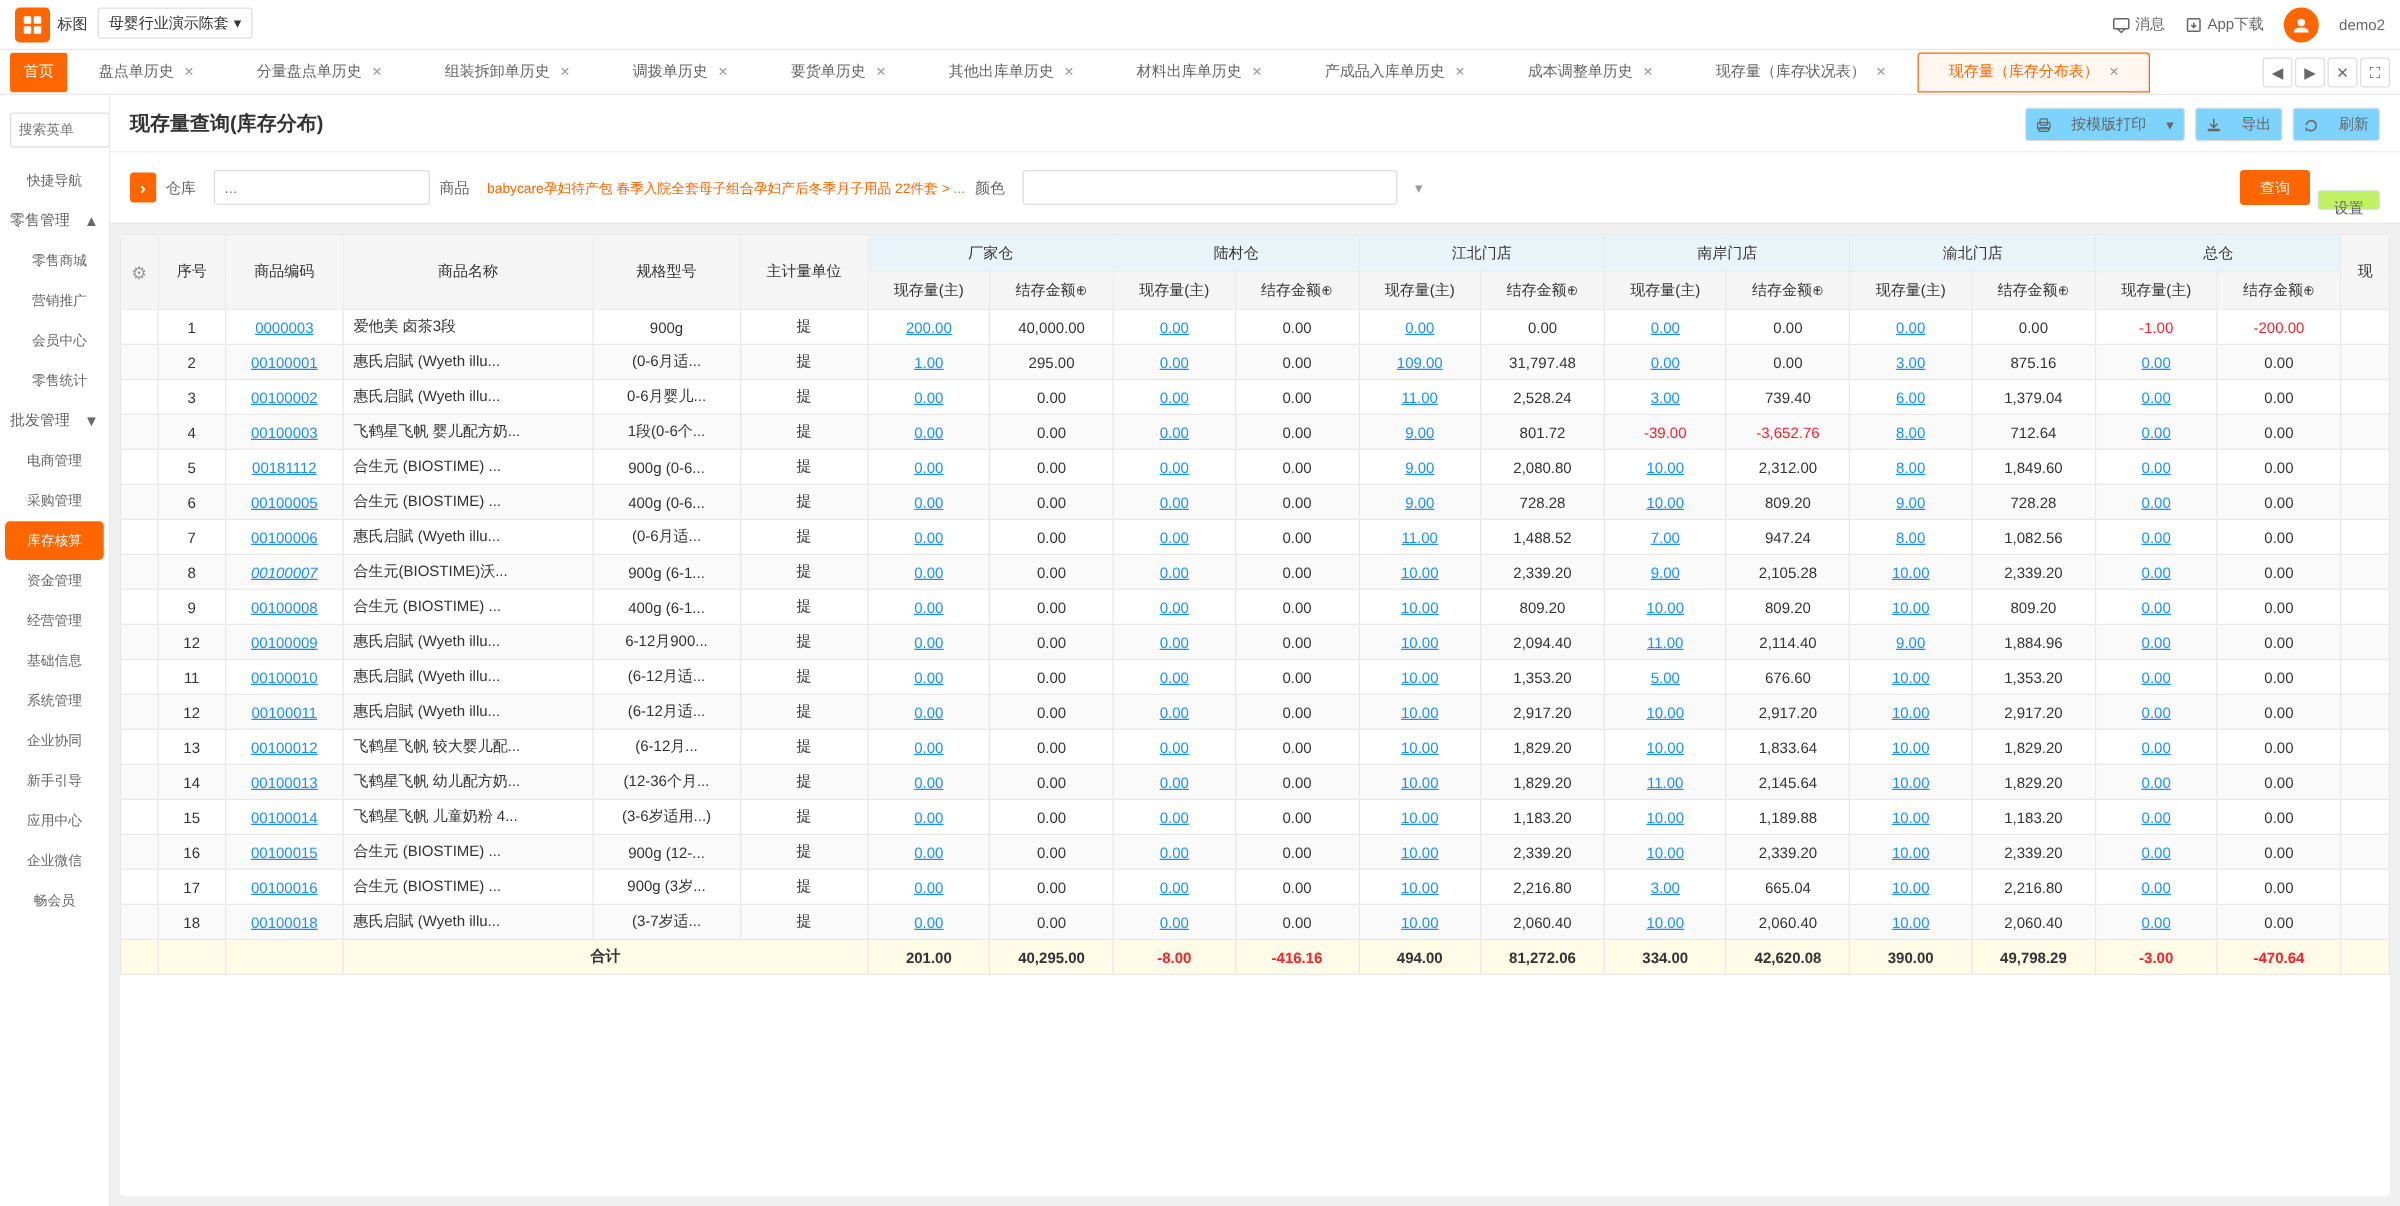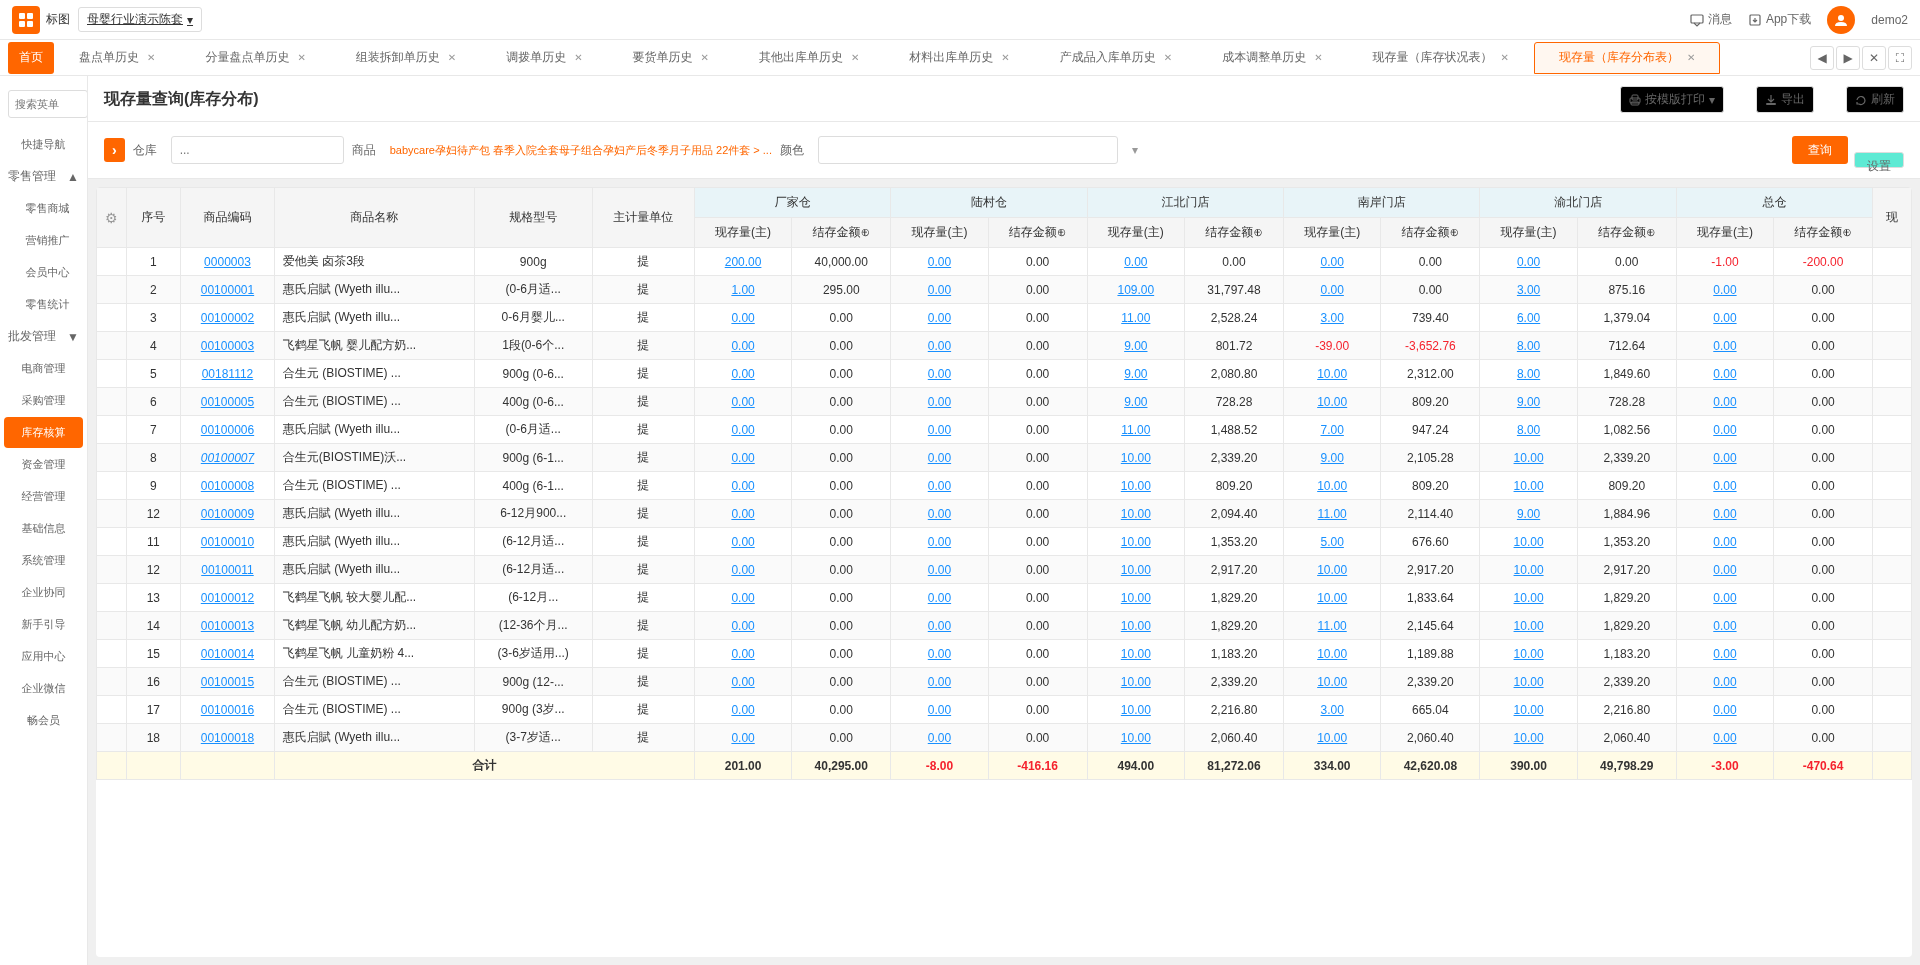--- a/index.html
+++ b/index.html
@@ -1,23 +1,23 @@
 <!DOCTYPE html>
 <html><head>
   <meta charset="utf-8">
   <style>
     * { box-sizing: border-box; margin: 0; padding: 0; }
     body { font-family: 'Microsoft YaHei', Arial, sans-serif; font-size: 12px; background: #f5f5f5; color: #333; overflow: hidden; height: 965px; }
 
     
     .top-bar { background: #fff; height: 40px; display: flex; align-items: center; justify-content: space-between; padding: 0 12px; border-bottom: 1px solid #e8e8e8; }
-    .top-bar-left { display: flex; align-items: center; gap: 8px; }
+    .top-bar-left { display: flex; align-items: flex-start; gap: 8px; }
     .logo-area { display: flex; align-items: center; gap: 6px; }
     .logo-icon { width: 28px; height: 28px; background: #ff6600; border-radius: 4px; display: flex; align-items: center; justify-content: center; color: #fff; font-size: 10px; font-weight: bold; }
-    .org-selector { display: flex; align-items: center; gap: 4px; font-size: 12px; color: #333; cursor: pointer; border: 1px solid #ddd; border-radius: 3px; padding: 3px 8px; text-decoration: underline; }
+    .org-selector { display: flex; align-items: center; gap: 4px; font-size: 12px; color: #333; cursor: pointer; border: 1px solid #ddd; border-radius: 3px; padding: 3px 8px; }
     .top-bar-right { display: flex; align-items: center; gap: 16px; font-size: 12px; color: #666; }
     .top-bar-right span { cursor: pointer; display: flex; align-items: center; gap: 4px; }
     .avatar { width: 28px; height: 28px; border-radius: 50%; background: #ff6600; display: flex; align-items: center; justify-content: center; color: #fff; font-size: 12px; }
 
     
     .tab-bar { background: #fff; height: 36px; display: flex; align-items: center; padding: 0 8px; border-bottom: 1px solid #e8e8e8; overflow: hidden; position: relative; }
     .tab-item { display: flex; align-items: center; gap: 4px; padding: 4px 24px; font-size: 12px; color: #666; cursor: pointer; white-space: nowrap; border: 1px solid transparent; border-radius: 3px 3px 0 0; height: 32px; }
     .tab-item.active { color: #ff6600; border-color: #ff6600; background: #fff7f0; }
     .tab-item .close-btn { color: #999; font-size: 10px; margin-left: 4px; }
     .tab-home { color: #fff; background: #ff6600; border-radius: 3px; padding: 4px 10px; }
@@ -36,31 +36,31 @@
     .sidebar-item.active { background: #ff6600; color: #fff; border-radius: 4px; }
     .sidebar-section-item { padding: 7px 8px; display: flex; align-items: center; justify-content: space-between; font-size: 12px; color: #666; cursor: pointer; }
 
     
     .content-area { flex: 1; overflow: hidden; display: flex; flex-direction: column; background: #f0f0f0; }
 
     
     .page-header { background: #fff; padding: 10px 16px 8px; border-bottom: 1px solid #e8e8e8; display: flex; align-items: center; justify-content: space-between; }
     .page-title { font-size: 16px; font-weight: bold; color: #333; }
     .page-actions { display: flex; align-items: center; gap: 8px; }
-    .action-btn { display: flex; align-items: center; gap: 4px; font-size: 12px; color: #666; cursor: pointer; padding: 4px 8px; border: 1px solid #ddd; border-radius: 3px; background: #000000; margin-left: 24px; }
+    .action-btn { display: flex; align-items: center; gap: 16px; font-size: 12px; color: #666; cursor: pointer; padding: 4px 8px; border: 1px solid #ddd; border-radius: 3px; background: #7dd3fc; }
 
     
     .filter-area { background: #fff; padding: 10px 16px; border-bottom: 1px solid #e8e8e8; display: flex; align-items: center; gap: 12px; flex-wrap: wrap; }
     .filter-row { display: flex; align-items: center; gap: 8px; width: 100%; }
     .filter-group { display: flex; align-items: center; gap: 14px; }
     .filter-label { font-size: 12px; color: #666; white-space: nowrap; }
     .filter-input { border: 1px solid #ddd; border-radius: 3px; padding: 4px 8px; font-size: 12px; height: 28px; min-width: 80px; }
     .filter-input-color { min-width: 300px; }
     .search-btn { background: #ff6600; color: #fff; border: none; border-radius: 3px; padding: 5px 16px; font-size: 12px; cursor: pointer; height: 28px; }
-    .setting-btn { background: #5eead4; color: #666; border: 1px solid #ddd; border-radius: 3px; padding: 5px 12px; font-size: 12px; cursor: pointer; height: 16px; margin-top: 20px; }
+    .setting-btn { background: #bef264; color: #666; border: 1px solid #ddd; border-radius: 3px; padding: 5px 12px; font-size: 12px; cursor: pointer; height: 16px; margin-top: 20px; }
     .expand-more { color: #ff6600; font-size: 12px; cursor: pointer; display: flex; align-items: center; gap: 4px; margin-top: 6px; }
 
     
     .table-wrapper { flex: 1; overflow: auto; background: #fff; margin: 8px; border-radius: 4px; }
     .data-table { width: 100%; border-collapse: collapse; font-size: 12px; }
     .data-table th { background: #f5f5f5; border: 1px solid #e8e8e8; padding: 6px 8px; text-align: center; font-weight: normal; color: #333; white-space: nowrap; position: sticky; top: 0; z-index: 2; }
     .data-table td { border: 1px solid #e8e8e8; padding: 5px 8px; text-align: center; color: #333; white-space: nowrap; }
     .data-table tr:nth-child(even) { background: #fafafa; }
     .data-table .num-link { color: #1890ff; text-decoration: underline; cursor: pointer; }
     .data-table .num-red { color: #f5222d; }

